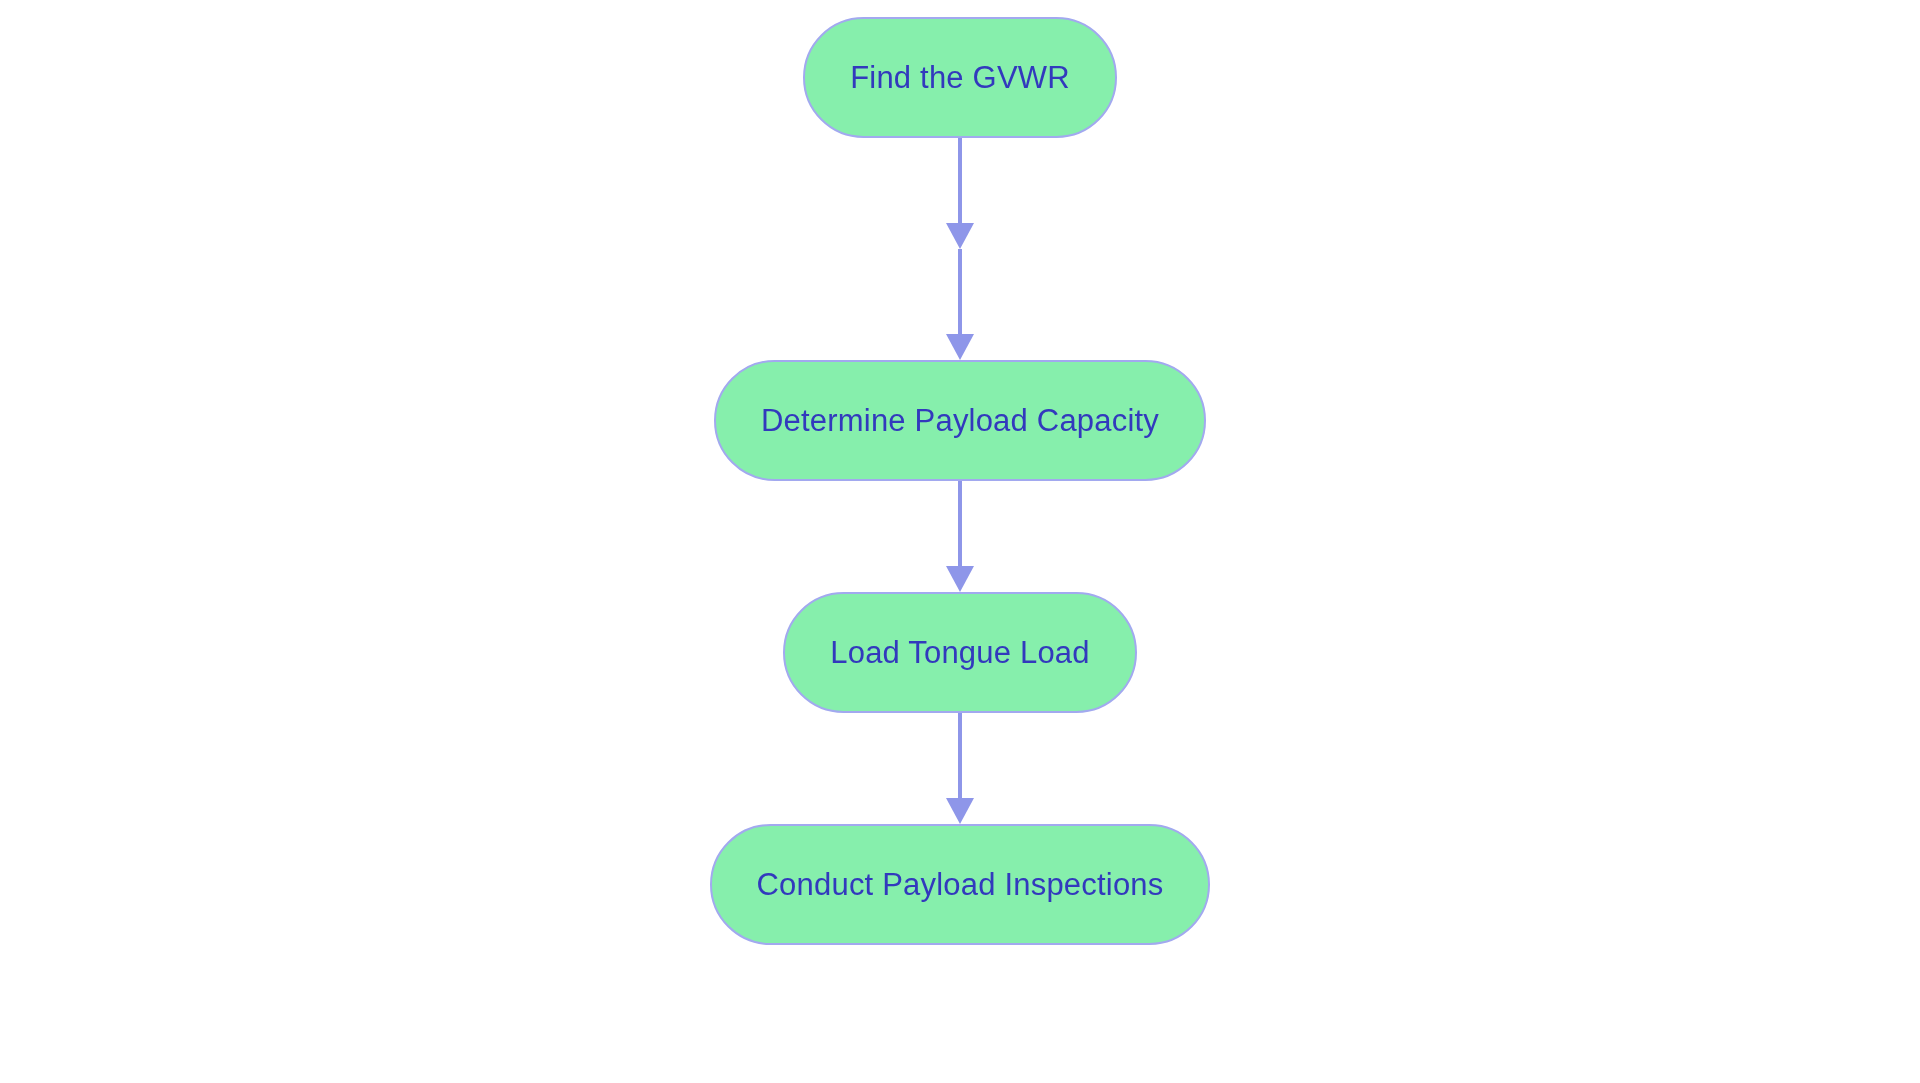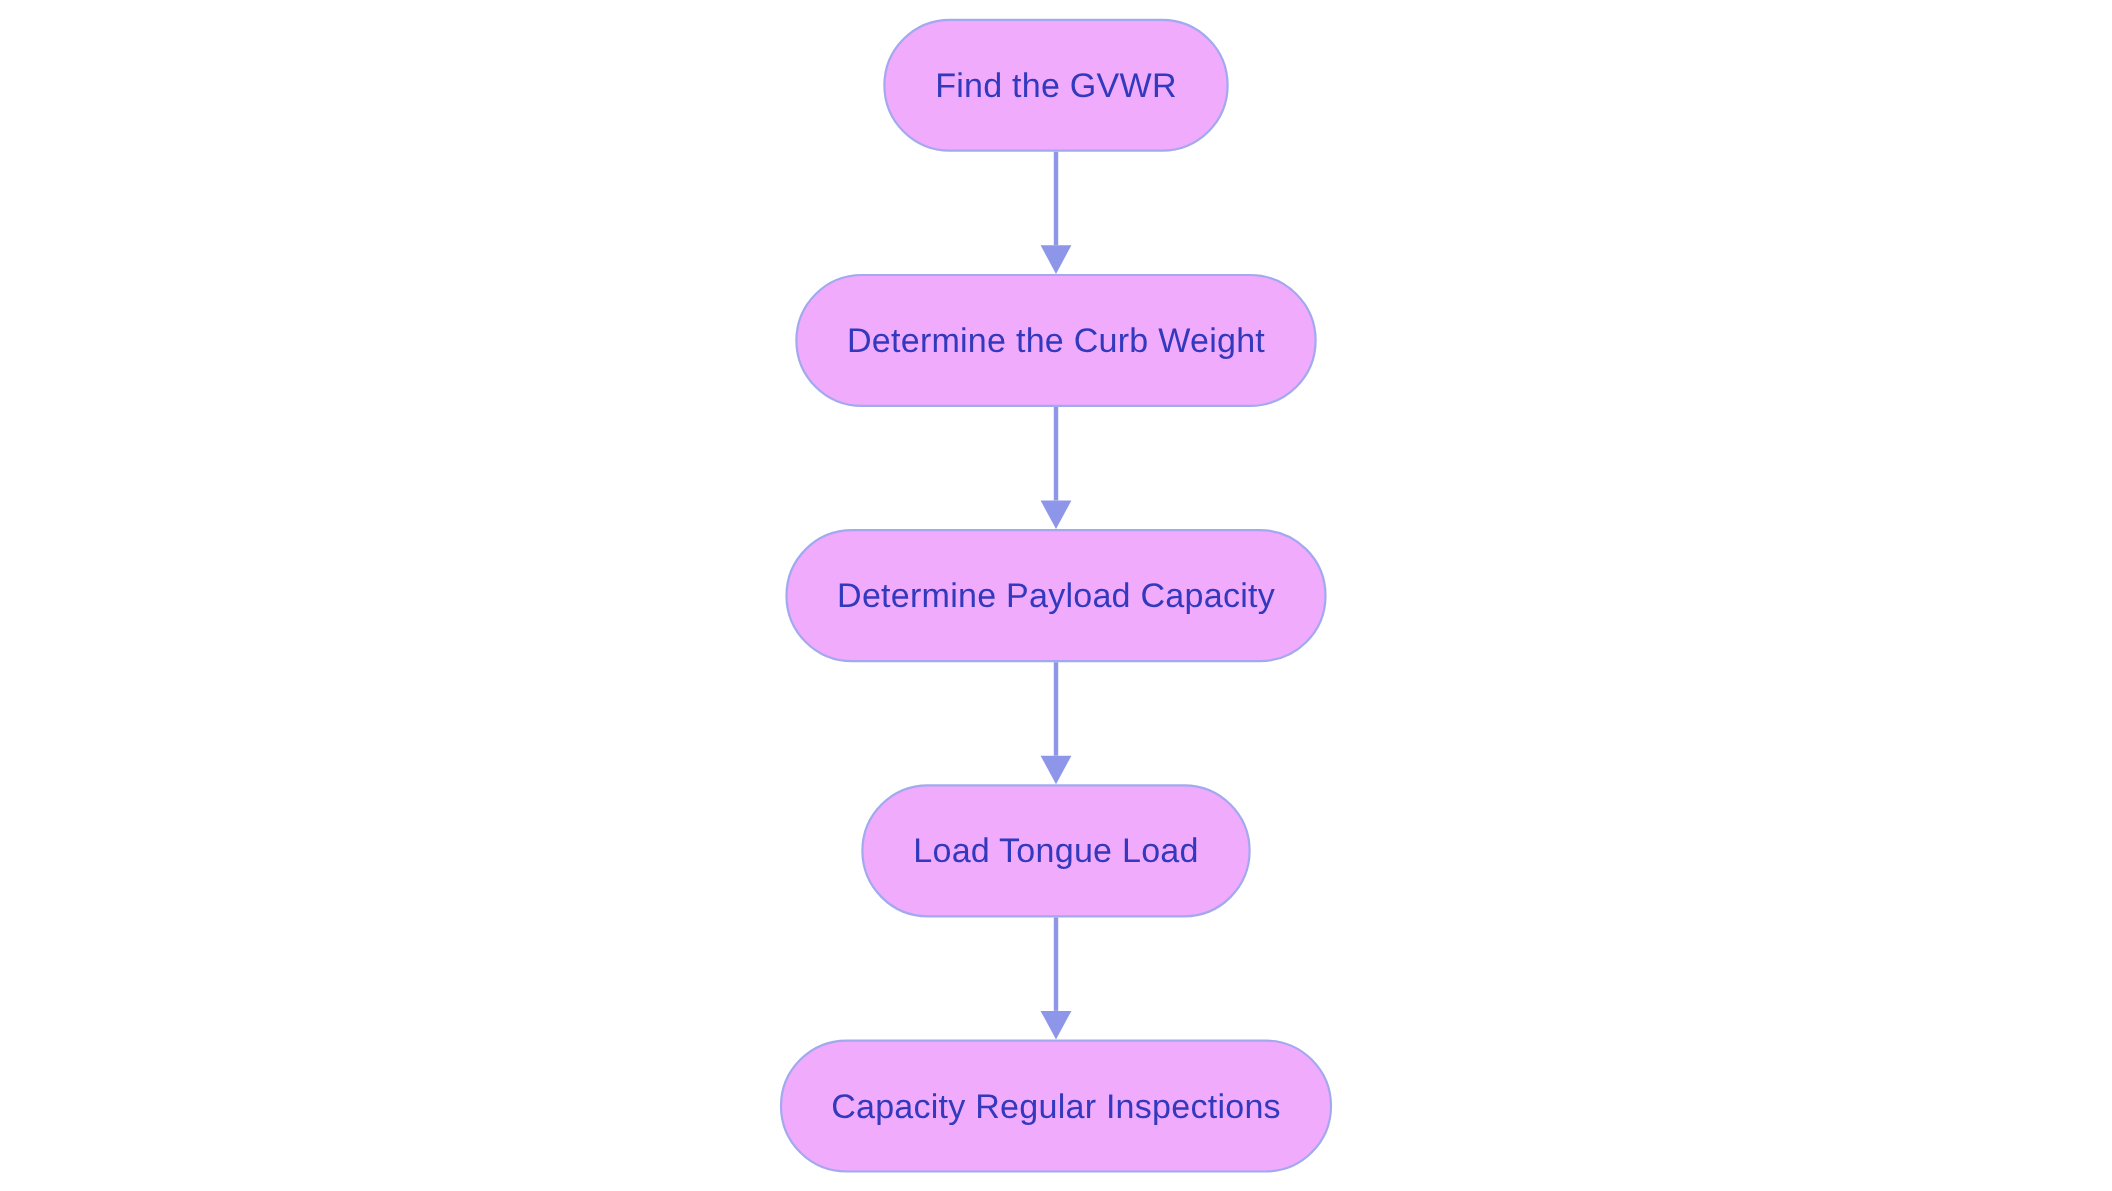--- a/index.html
+++ b/index.html
@@ -15,21 +15,21 @@
     height: 1083px;
     display: flex;
     flex-direction: column;
     align-items: center;
     padding-top: 17px;
   }
   .node {
     height: 121px;
     min-height: 121px;
     border-radius: 60.5px;
-    background: #f0abfc;
+    background: #86efac;
     border: 2px solid #a2a9ef;
     display: flex;
     align-items: center;
     justify-content: center;
     padding: 0 45px;
     flex: 0 0 auto;
   }
   .node-label {
     color: #3239bd;
     font-size: 31px;
@@ -67,23 +67,20 @@
 
   <div class="node">
     <span class="node-label">Find the GVWR</span>
   </div>
 
   <div class="connector">
     <span class="connector-line"></span>
     <span class="arrowhead"></span>
   </div>
 
-  <div class="node">
-    <span class="node-label">Determine the Curb Weight</span>
-  </div>
 
   <div class="connector">
     <span class="connector-line"></span>
     <span class="arrowhead"></span>
   </div>
 
   <div class="node">
     <span class="node-label">Determine Payload Capacity</span>
   </div>
 
@@ -95,16 +92,16 @@
   <div class="node">
     <span class="node-label">Load Tongue Load</span>
   </div>
 
   <div class="connector">
     <span class="connector-line"></span>
     <span class="arrowhead"></span>
   </div>
 
   <div class="node">
-    <span class="node-label">Capacity Regular Inspections</span>
+    <span class="node-label">Conduct Payload Inspections</span>
   </div>
 
 </div>
 
 </body></html>

